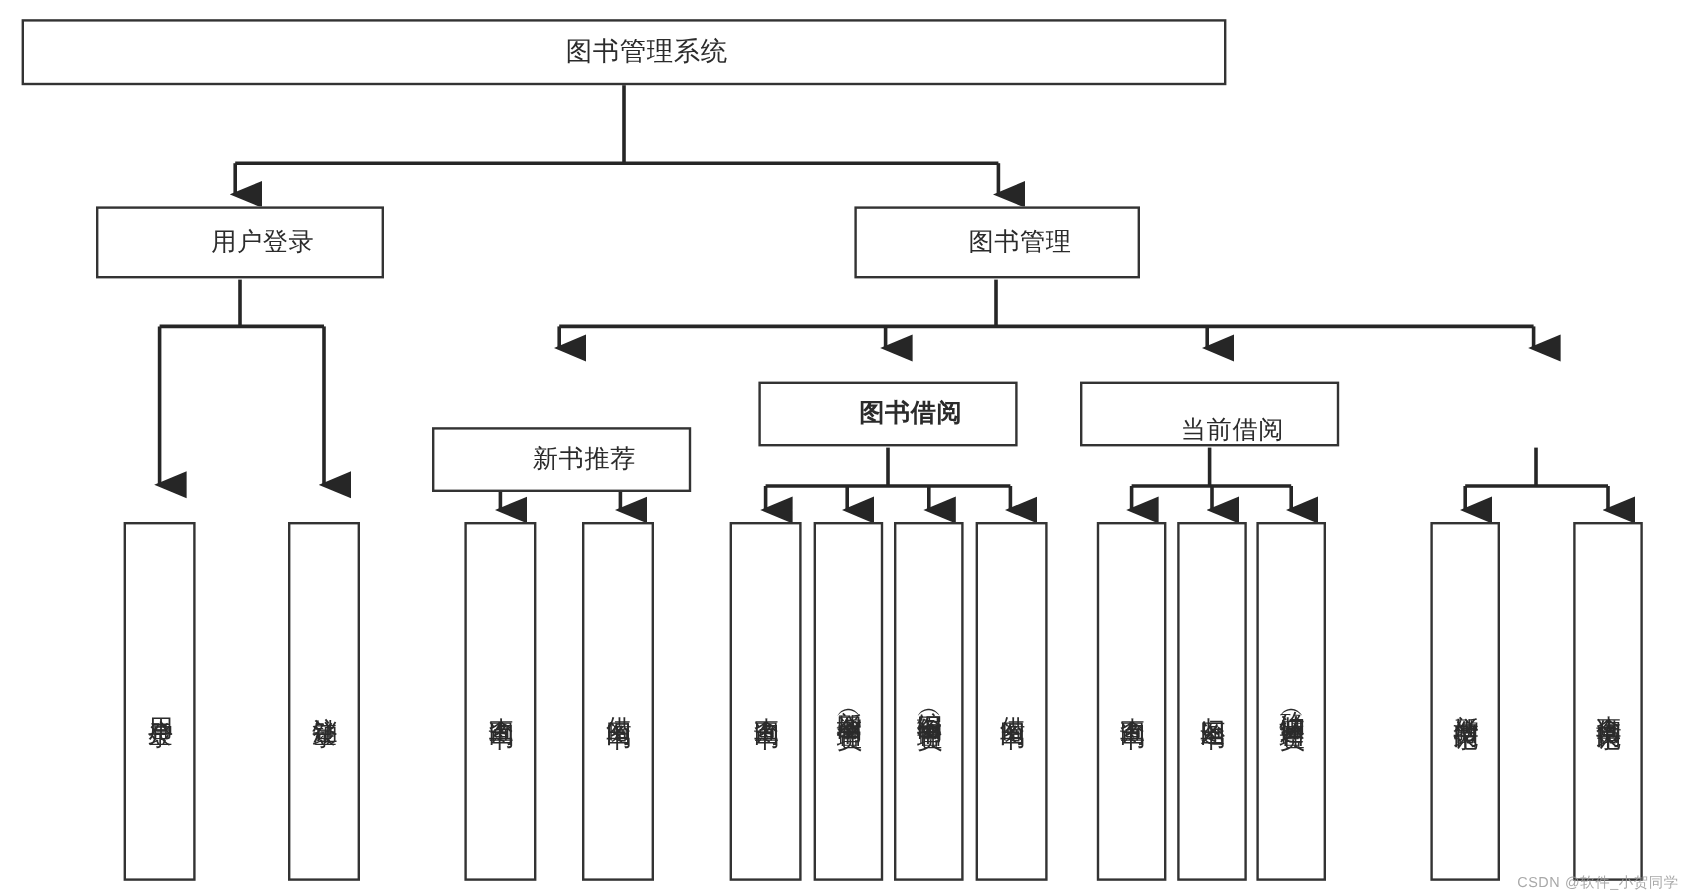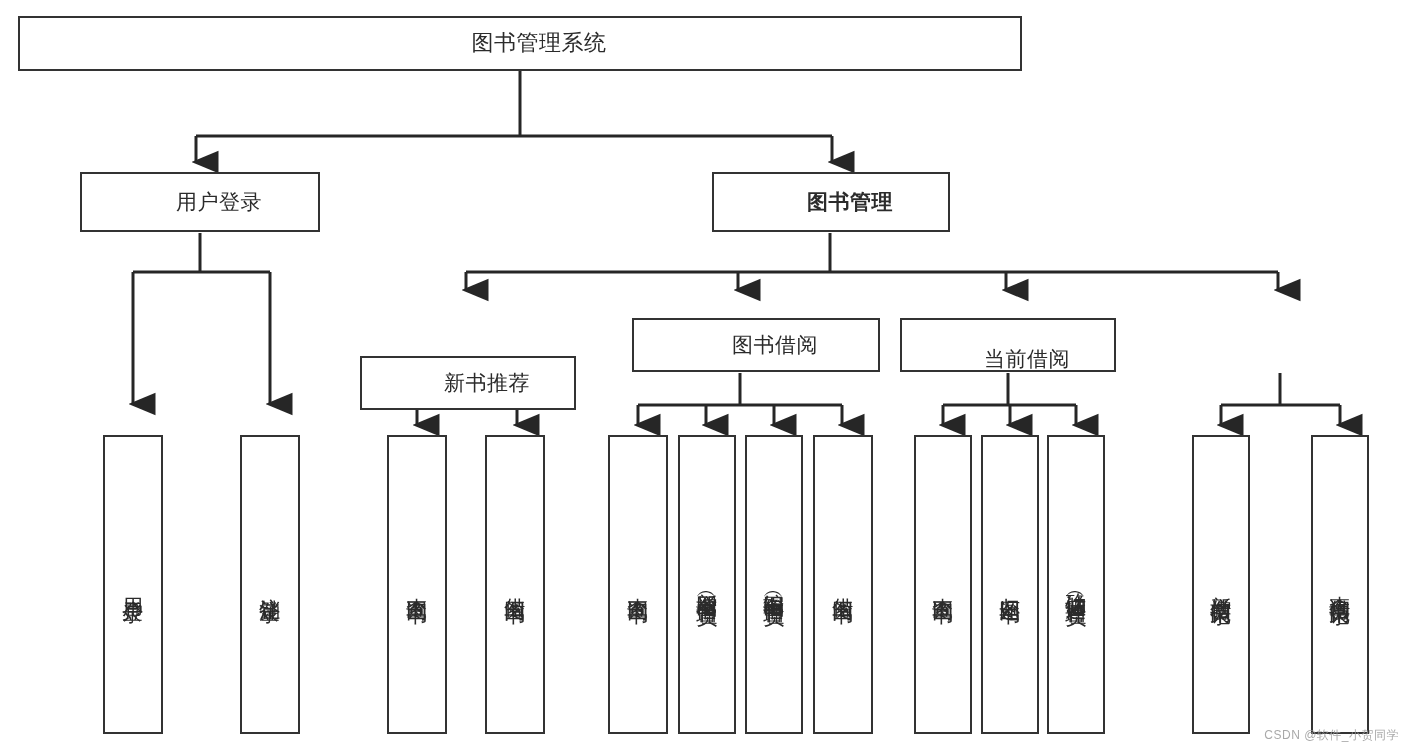--- a/index.html
+++ b/index.html
@@ -134,29 +134,29 @@
   </svg>
 
   <div class="node horiz root" style="left:18px; top:16px; width:1004px; height:55px;">
     <span>图书管理系统</span>
   </div>
 
   <div class="node horiz" style="left:80px; top:172px; width:240px; height:60px;">
     <span>用户登录</span>
   </div>
 
-  <div class="node horiz" style="left:712px; top:172px; width:238px; height:60px;font-weight:bold;">
+  <div class="node horiz" style="left:712px; top:172px; width:238px; height:60px;">
     <span>图书管理</span>
   </div>
 
   <div class="node horiz" style="left:360px; top:318px; width:216px; height:54px;margin-top:38px;">
     <span>新书推荐</span>
   </div>
 
-  <div class="node horiz" style="left:632px; top:318px; width:248px; height:54px;">
+  <div class="node horiz" style="left:632px; top:318px; width:216px; height:54px;font-weight:bold;">
     <span>图书借阅</span>
   </div>
 
   <div class="node horiz" style="left:900px; top:318px; width:216px; height:54px;align-items:flex-end;">
     <span>当前借阅</span>
   </div>
 
 
   <div class="node vert" style="left:103px; top:435px; width:60px; height:299px;">
     <div class="vcenter">

